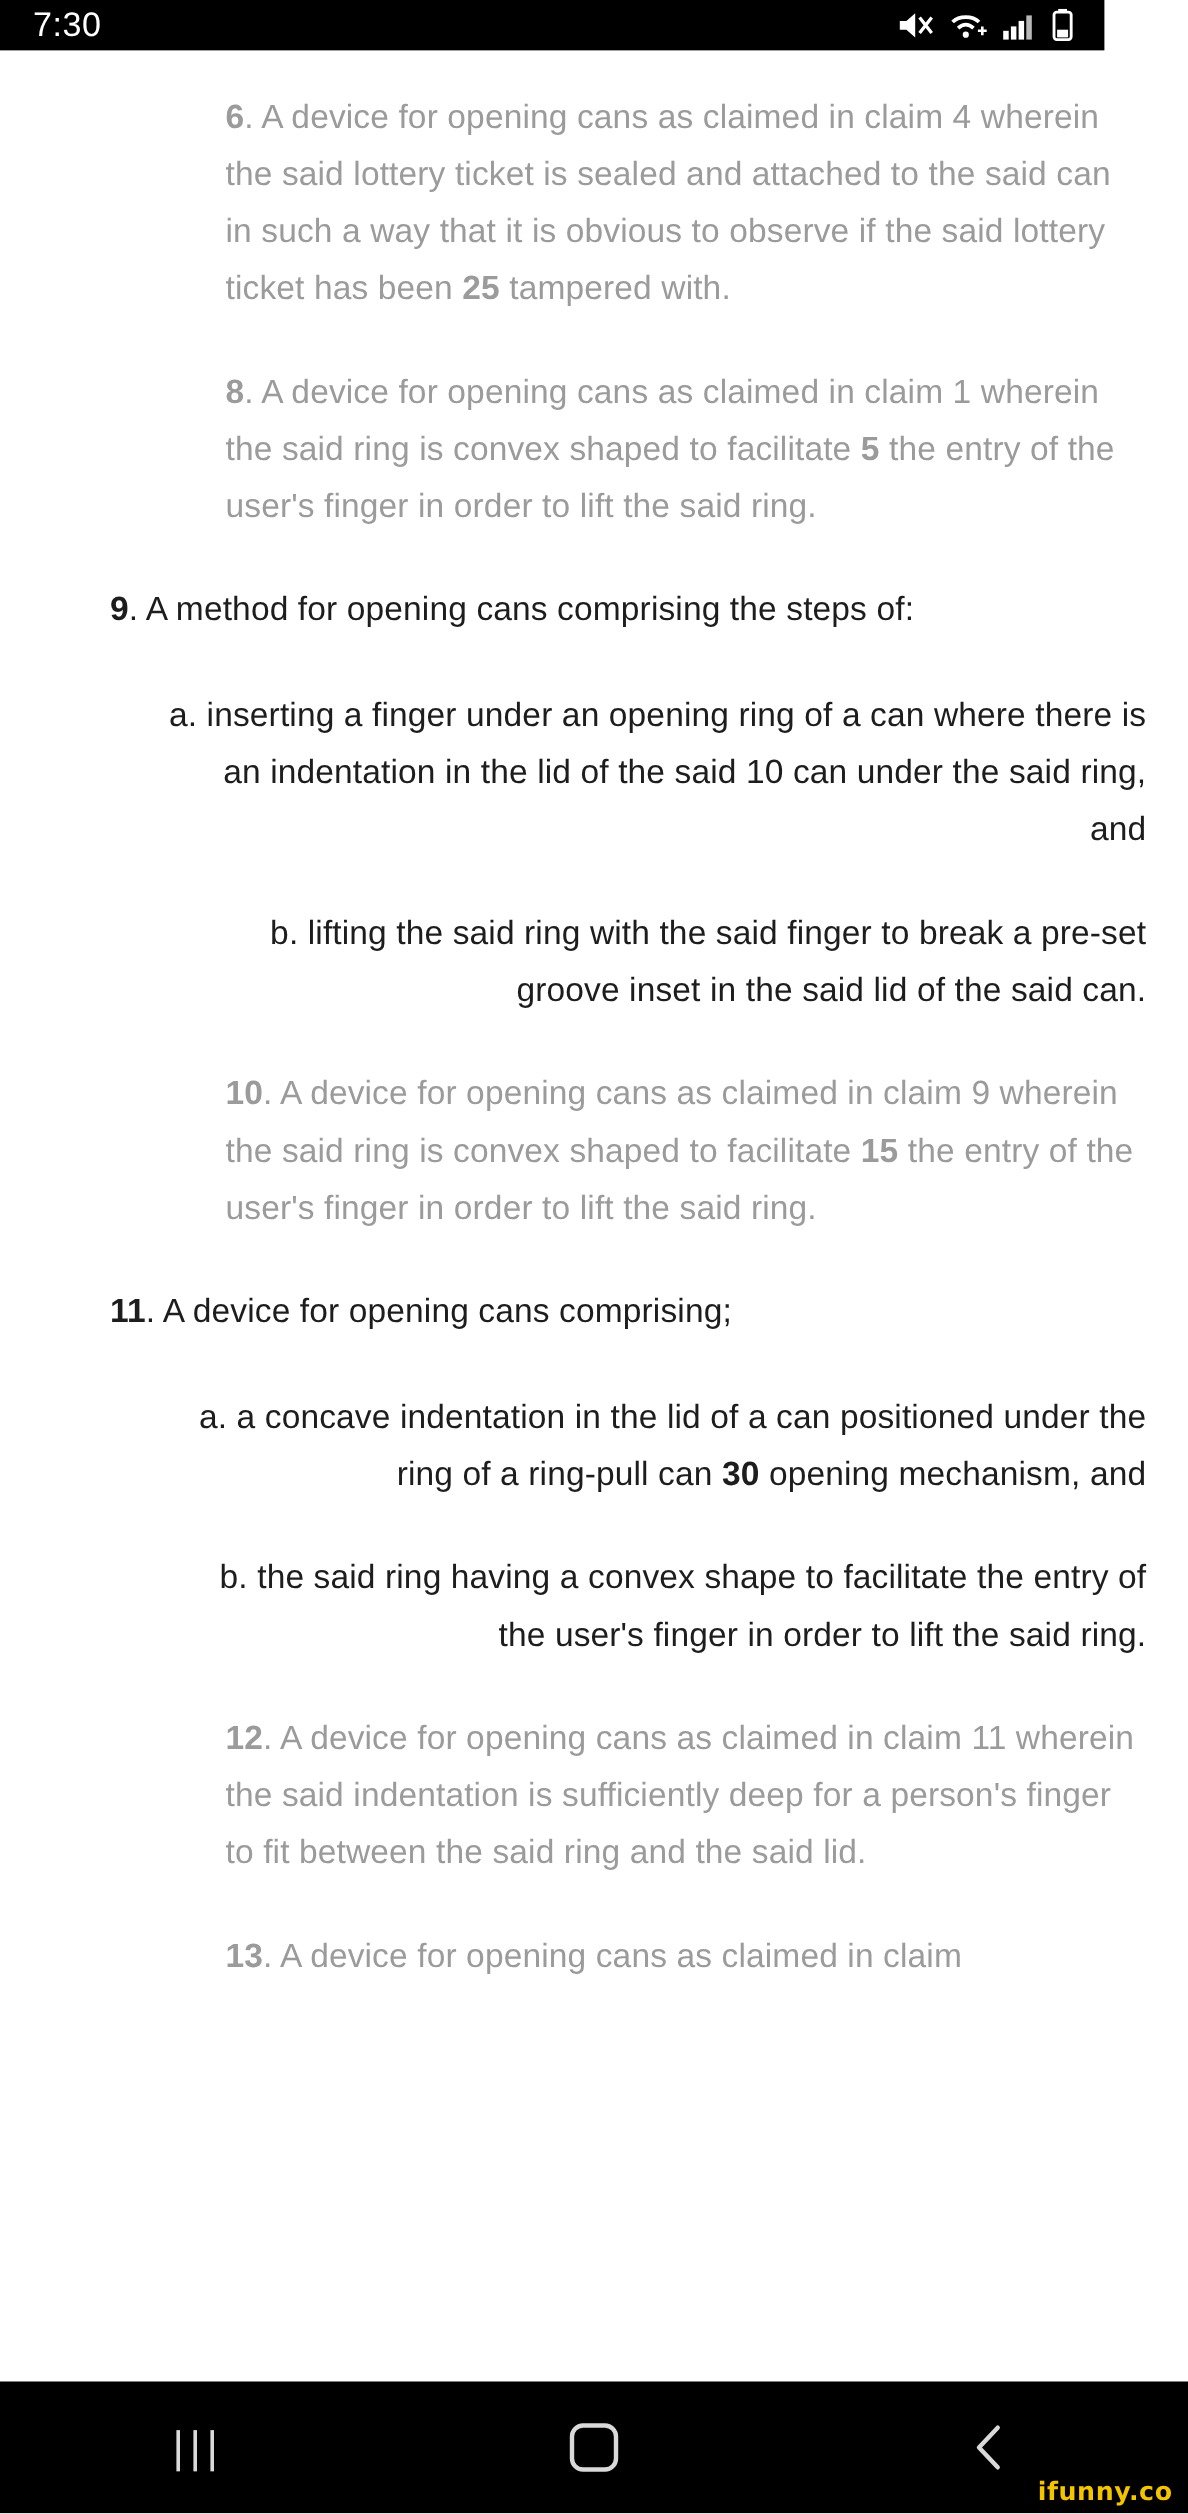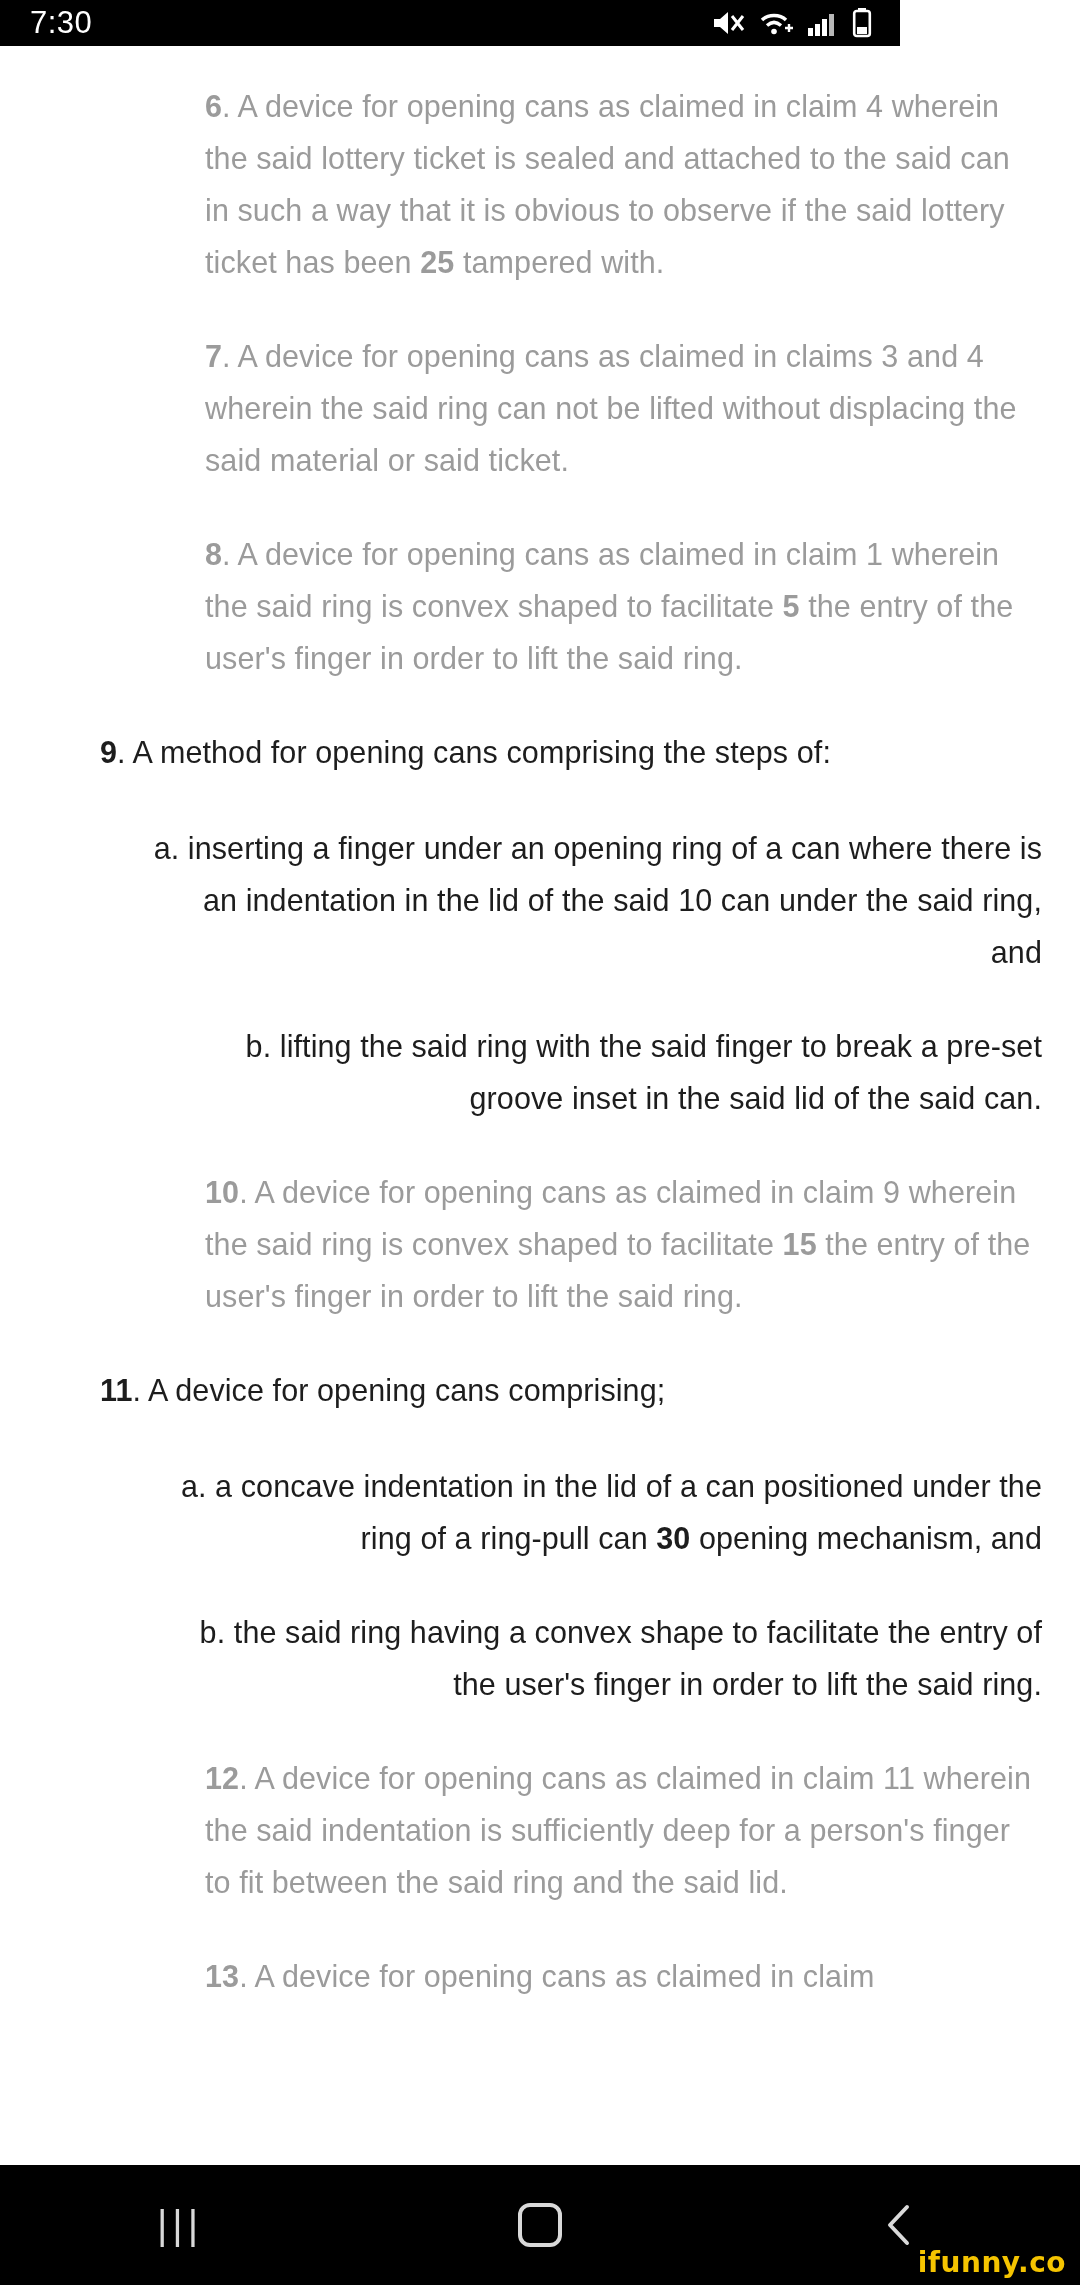--- a/index.html
+++ b/index.html
@@ -15,21 +15,21 @@
     width: 1080px;
     height: 2285px;
     background: #ffffff;
     overflow: hidden;
   }
 
   
   .statusbar {
     position: absolute;
     top: 0; left: 0;
-    width: 900px;
+    width: 1004px;
     height: 46px;
     background: #000000;
     display: flex;
     align-items: center;
     justify-content: space-between;
     padding: 0 28px 0 30px;
   }
   .status-clock {
     color: #ffffff;
     font-size: 31px;
@@ -112,21 +112,21 @@
     border-radius: 12px;
   }
   .nav-back svg { display: block; }
 
   
   .watermark {
     position: absolute;
     right: 14px;
     bottom: 6px;
     font-family: "DejaVu Sans", sans-serif;
-    font-size: 28px;
+    font-size: 23px;
     font-weight: 700;
     color: #f5c400;
     letter-spacing: 0.5px;
   }
 </style>
 </head>
 <body>
 
 <div id="page">
 
@@ -161,21 +161,20 @@
           <rect x="2.2" y="3" width="15.6" height="25" rx="2.5" fill="none" stroke="#ffffff" stroke-width="2.6"></rect>
           <rect x="5" y="19" width="10" height="7" fill="#ffffff"></rect>
         </svg>
       </span>
     </div>
   </div>
 
   <div class="doc">
 
   <p class="para quoted"><b>6</b><span>. A device for opening cans as claimed in claim 4 wherein the said lottery ticket is sealed and attached to the said can in such a way that it is obvious to observe if the said lottery ticket has been </span><b>25</b><span> tampered with.</span></p>
-      <p class="para quoted"><b>7</b><span>. A device for opening cans as claimed in claims 3 and 4 wherein the said ring can not be lifted without displacing the said material or said ticket.</span></p>
       <p class="para quoted"><b>8</b><span>. A device for opening cans as claimed in claim 1 wherein the said ring is convex shaped to facilitate </span><b>5</b><span> the entry of the user's finger in order to lift the said ring.</span></p>
       <p class="para top dark"><b>9</b><span>. A method for opening cans comprising the steps of:</span></p>
       <p class="para sub dark"><span>a. inserting a finger under an opening ring of a can where there is an indentation in the lid of the said 10 can under the said ring, and</span></p>
       <p class="para sub dark"><span>b. lifting the said ring with the said finger to break a pre-set groove inset in the said lid of the said can.</span></p>
       <p class="para quoted"><b>10</b><span>. A device for opening cans as claimed in claim 9 wherein the said ring is convex shaped to facilitate </span><b>15</b><span> the entry of the user's finger in order to lift the said ring.</span></p>
       <p class="para top dark"><b>11</b><span>. A device for opening cans comprising;</span></p>
       <p class="para sub dark"><span>a. a concave indentation in the lid of a can positioned under the ring of a ring-pull can </span><b>30</b><span> opening mechanism, and</span></p>
       <p class="para sub dark"><span>b. the said ring having a convex shape to facilitate the entry of the user's finger in order to lift the said ring.</span></p>
       <p class="para quoted"><b>12</b><span>. A device for opening cans as claimed in claim 11 wherein the said indentation is sufficiently deep for a person's finger to fit between the said ring and the said lid.</span></p>
       <p class="para quoted last"><b>13</b><span>. A device for opening cans as claimed in claim</span></p>

